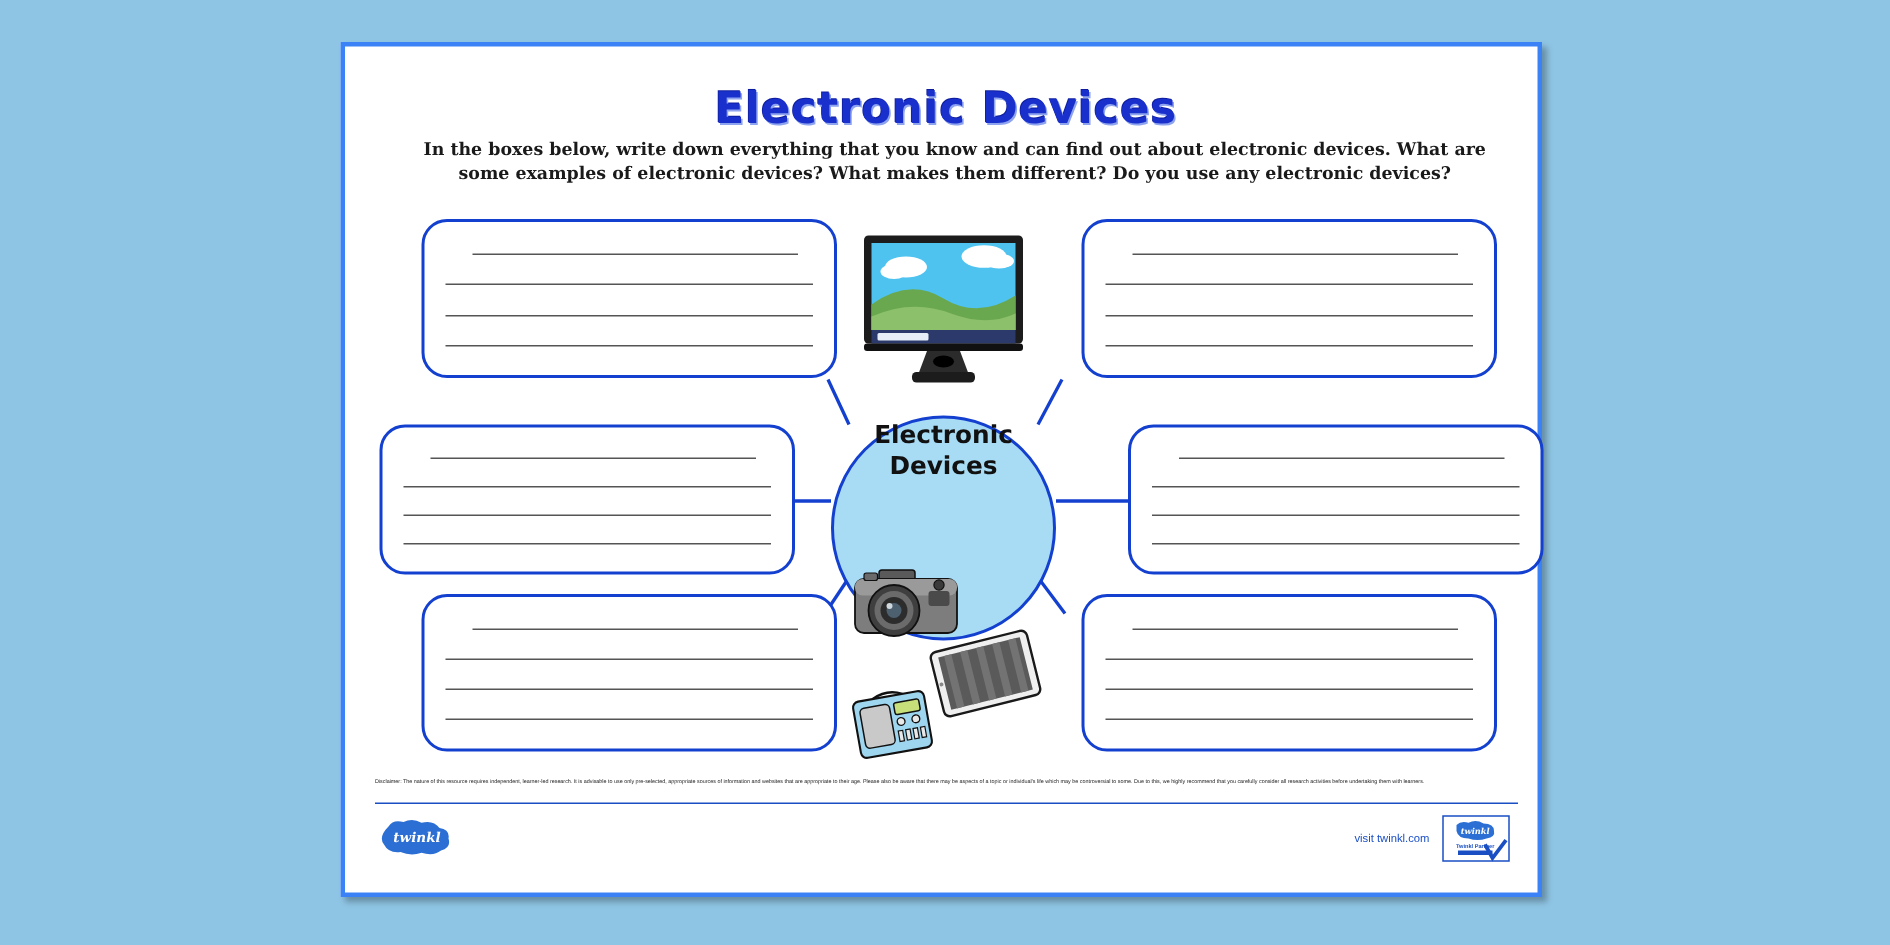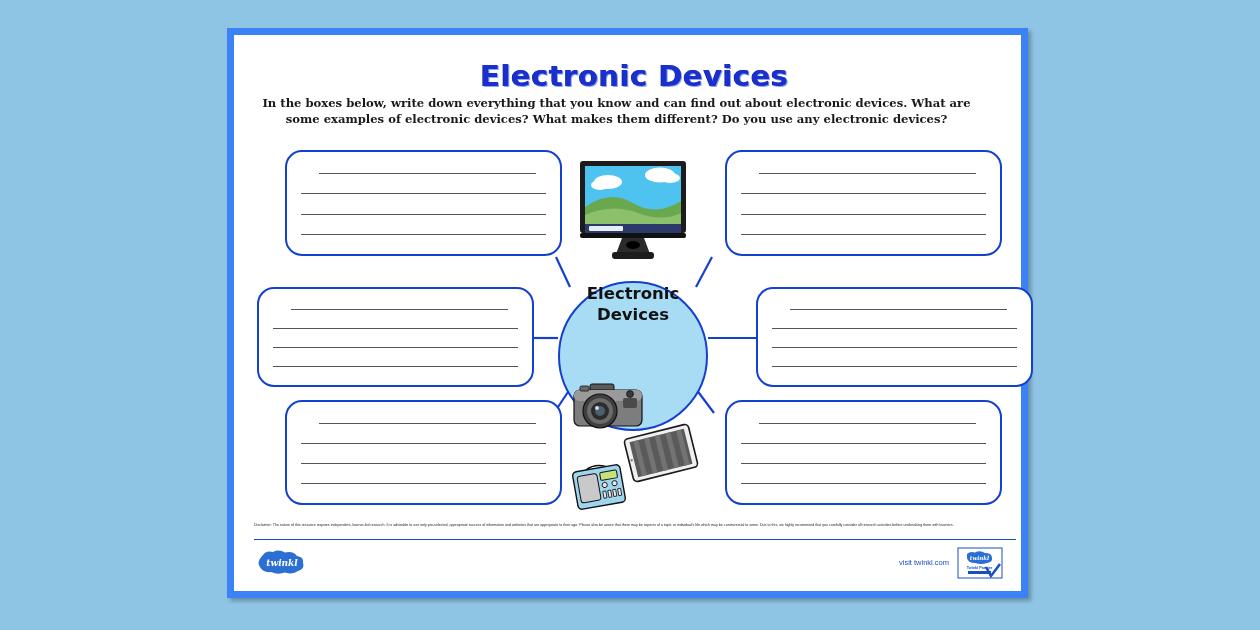--- a/index.html
+++ b/index.html
@@ -16,41 +16,41 @@
   }
 
   
   #sheet {
     position: absolute;
     left: 227px;
     top: 28px;
     width: 801px;
     height: 570px;
     background: #ffffff;
-    border: 7px solid #3b82f6;
+    border: 3px solid #3b82f6;
     box-shadow: 3px 3px 4px rgba(0,0,0,0.28);
     box-sizing: border-box;
   }
 
   
   #title {
     position: absolute;
     left: 0; top: 24px;
     width: 801px;
     text-align: center;
     font-family: "DejaVu Sans", sans-serif;
     font-size: 29px;
     font-weight: bold;
     letter-spacing: 0.5px;
     color: #1a30cc;
     text-shadow: 1px 1px 0 #8fa4ef, -0.5px -0.5px 0 #0d1d9e;
   }
   #instructions {
     position: absolute;
-    left: 20px; top: 60px;
+    left: 44px; top: 60px;
     width: 725px;
     text-align: center;
     font-family: "DejaVu Serif", serif;
     font-size: 11.6px;
     line-height: 16px;
     color: #1a1a1a;
     font-weight: 600;
   }
 
   

